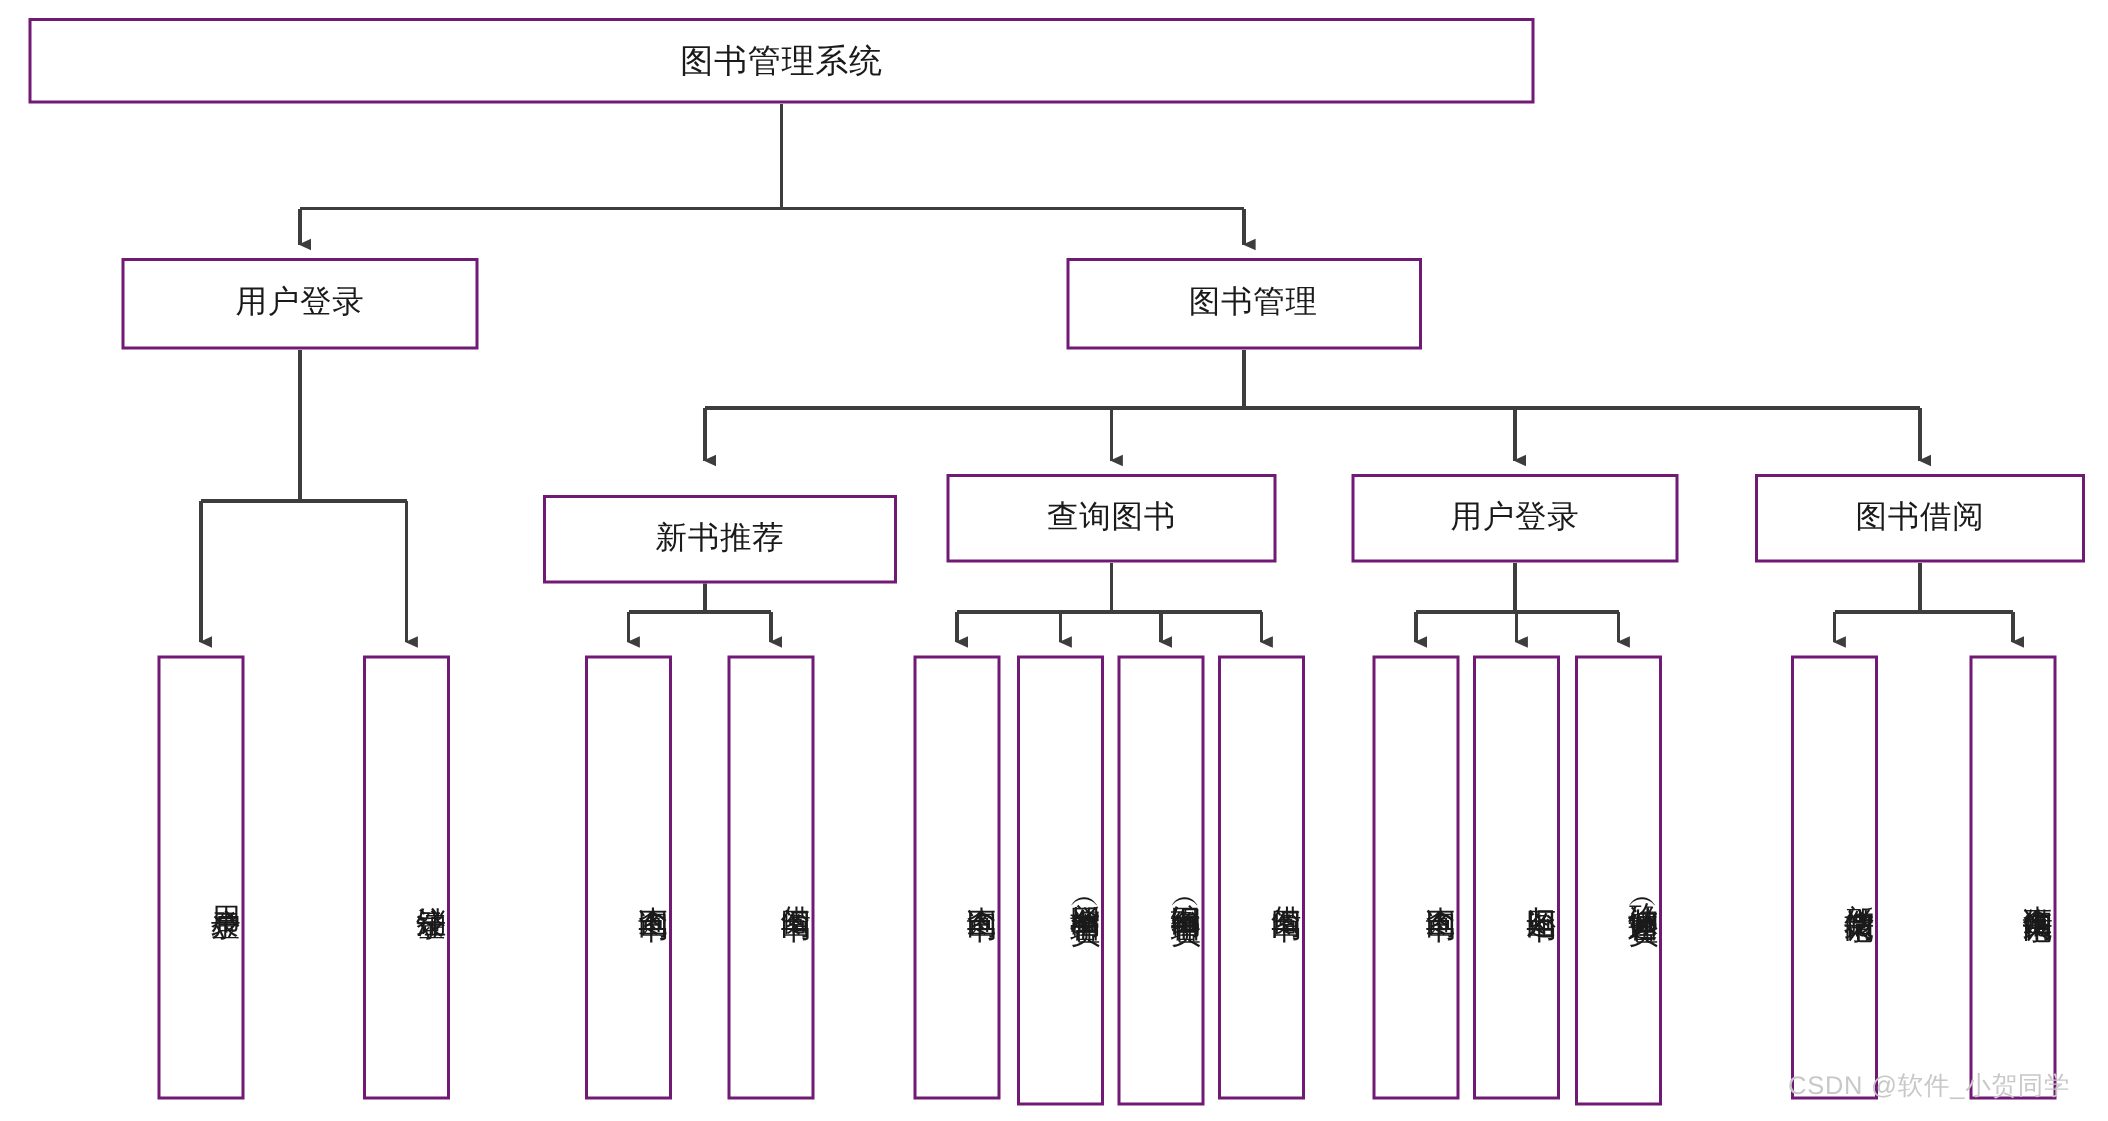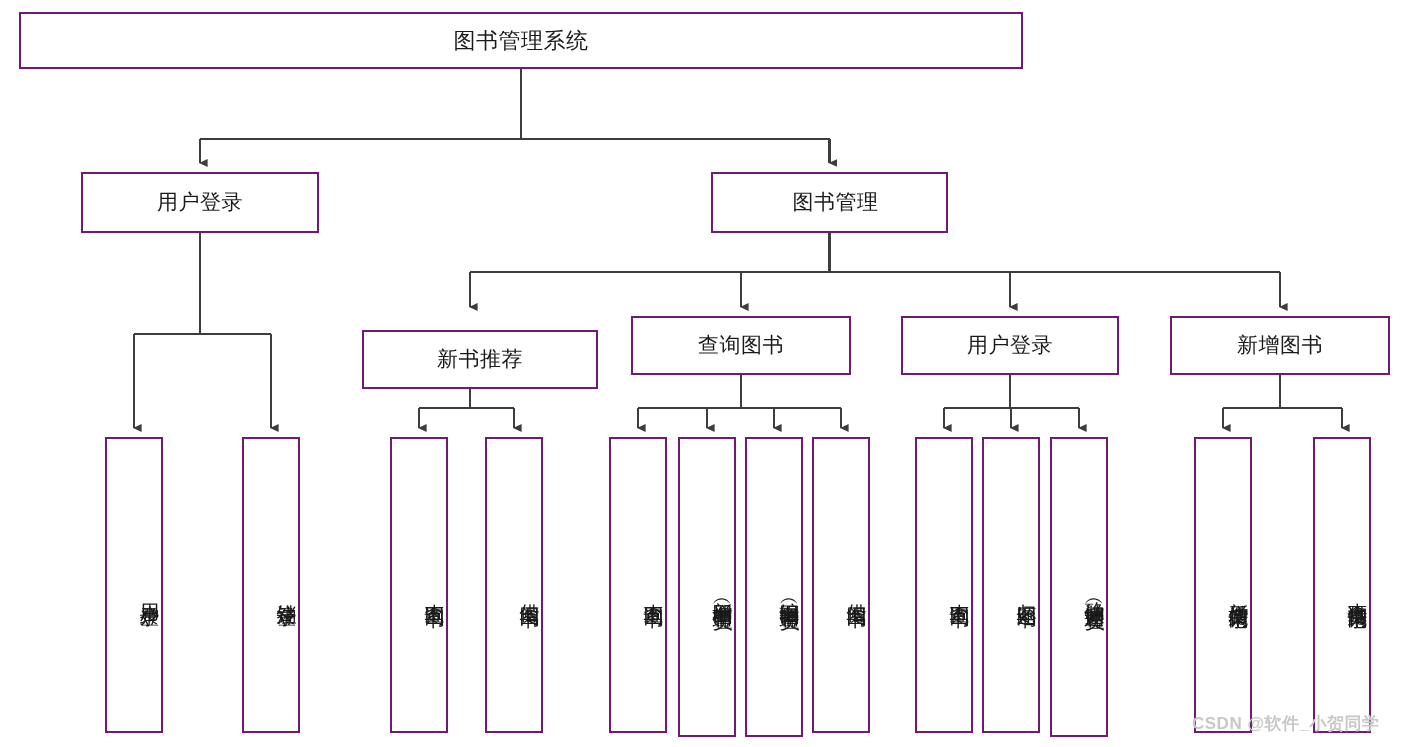--- a/index.html
+++ b/index.html
@@ -62,21 +62,20 @@
   #watermark {
     position: absolute;
     left: 1192px;
     top: 712px;
     font-size: 17px;
     color: #c8c8c8;
     letter-spacing: 0.5px;
     white-space: nowrap;
     z-index: 5;
     pointer-events: none;
-    font-weight: bold;
   }
 </style>
 </head>
 <body>
 
 <div id="diagram-root">
 
   <svg id="connector-layer" width="1405" height="747" viewBox="0 0 1405 747" aria-hidden="true">
     <defs>
       <marker id="arrowhead" markerWidth="9" markerHeight="9" refX="4.5" refY="7.6" orient="auto" markerUnits="userSpaceOnUse">
@@ -120,21 +119,21 @@
       </g>
   </svg>
 
   <div id="node-layer">
       <div class="node horizontal root" style="left: 19px; top: 12px; width: 1004px; height: 57px;">图书管理系统</div>
       <div class="node horizontal" style="left: 81px; top: 172px; width: 238px; height: 61px;">用户登录</div>
       <div class="node horizontal" style="left: 711px; top: 172px; width: 237px; height: 61px; padding-left: 12px;">图书管理</div>
       <div class="node horizontal" style="left: 362px; top: 330px; width: 236px; height: 59px;">新书推荐</div>
       <div class="node horizontal" style="left: 631px; top: 316px; width: 220px; height: 59px;">查询图书</div>
       <div class="node horizontal" style="left: 901px; top: 316px; width: 218px; height: 59px;">用户登录</div>
-      <div class="node horizontal" style="left: 1170px; top: 316px; width: 220px; height: 59px;">新增图书</div>
+      <div class="node horizontal" style="left: 1170px; top: 316px; width: 220px; height: 59px;">图书借阅</div>
       <div class="node vertical" style="left: 105px; top: 437px; width: 58px; height: 296px;">
         <span class="vlabel">用户登录</span>
       </div>
       <div class="node vertical" style="left: 242px; top: 437px; width: 58px; height: 296px;">
         <span class="vlabel">注销登录</span>
       </div>
       <div class="node vertical" style="left: 390px; top: 437px; width: 58px; height: 296px;">
         <span class="vlabel">查询图书</span>
       </div>
       <div class="node vertical" style="left: 485px; top: 437px; width: 58px; height: 296px;">

